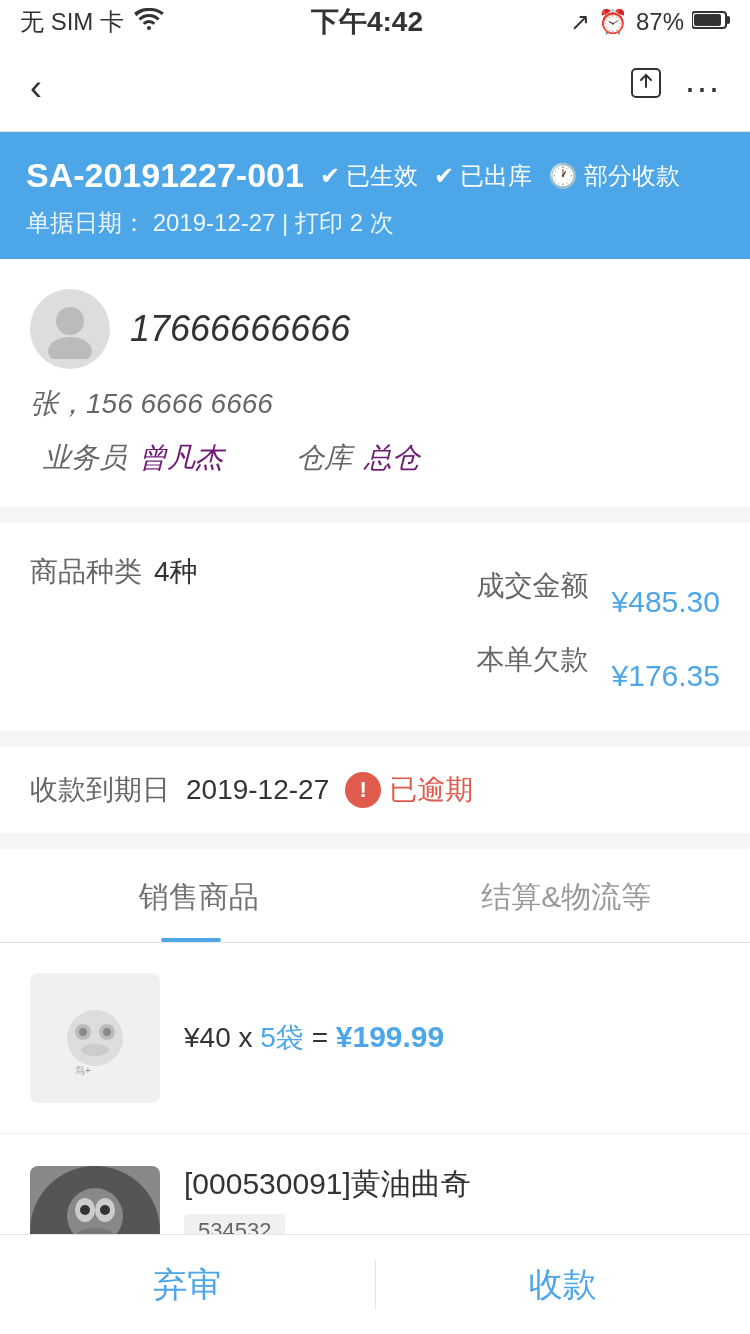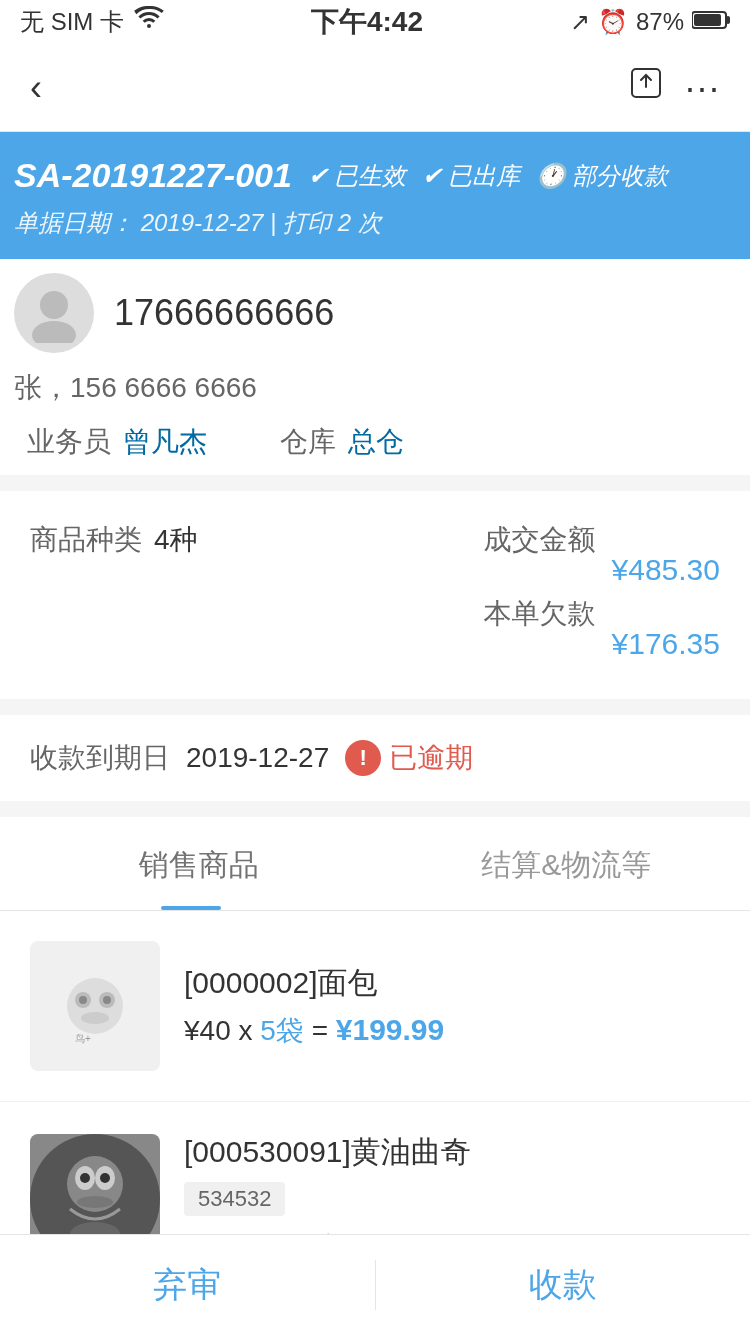--- a/index.html
+++ b/index.html
@@ -17,21 +17,21 @@
     .status-bar {
       height: 44px;
       background: #fff;
       display: flex;
       align-items: center;
       justify-content: space-between;
       padding: 0 20px;
       font-size: 24px;
       color: #333;
     }
-    .status-left { display: flex; align-items: flex-start; gap: 10px; }
+    .status-left { display: flex; align-items: center; gap: 10px; }
     .status-center { font-size: 28px; font-weight: 600; }
     .status-right { display: flex; align-items: center; gap: 8px; font-size: 24px; }
 
     
     .nav-bar {
       height: 88px;
       background: #fff;
       display: flex;
       align-items: center;
       justify-content: space-between;
@@ -39,22 +39,21 @@
       border-bottom: 1px solid #e5e5e5;
     }
     .nav-back { font-size: 36px; color: #333; cursor: pointer; }
     .nav-title { font-size: 34px; font-weight: 600; color: #333; }
     .nav-actions { display: flex; align-items: center; gap: 20px; }
     .nav-icon { font-size: 36px; color: #333; }
 
     
     .header-card {
       background: #4da6e8;
-      padding: 24px 14px 20px;
-      font-style: italic;
+      padding: 24px 26px 20px;
     }
     .header-order-row {
       display: flex;
       align-items: center;
       gap: 16px;
       margin-bottom: 12px;
     }
     .order-number {
       font-size: 34px;
       font-weight: 700;
@@ -70,22 +69,23 @@
     .status-check { color: #fff; font-size: 24px; }
     .header-date {
       font-size: 24px;
       color: #fff;
       opacity: 0.9;
     }
 
     
     .customer-section {
       background: #fff;
-      padding: 14px;
+      padding: 30px;
       margin-bottom: 16px;
+      font-style: italic;
     }
     .customer-row {
       display: flex;
       align-items: center;
       gap: 20px;
       margin-bottom: 16px;
     }
     .avatar {
       width: 80px;
       height: 80px;
@@ -98,21 +98,21 @@
     }
     .customer-name { font-size: 36px; font-weight: 500; color: #333; }
     .customer-sub { font-size: 28px; color: #666; margin-bottom: 16px; }
     .customer-meta {
       display: flex;
       align-items: center;
       gap: 60px;
     }
     .meta-item { display: flex; align-items: center; gap: 12px; }
     .meta-label { font-size: 28px; color: #666; margin-left: 13px; }
-    .meta-value { font-size: 28px; color: #0369a1; }
+    .meta-value { font-size: 28px; color: #701a75; }
 
     
     .stats-section {
       background: #fff;
       padding: 30px;
       margin-bottom: 16px;
       display: flex;
       align-items: flex-start;
       justify-content: space-between;
     }
@@ -120,22 +120,23 @@
       display: flex;
       align-items: center;
       gap: 12px;
       margin-bottom: 4px;
     }
     .stat-label { font-size: 28px; color: #666; }
     .stat-value-black { font-size: 28px; color: #333; }
     .stats-right { text-align: right; }
     .stats-right .stat-row {
       display: flex;
+      align-items: center;
       justify-content: flex-end;
-      gap: 16px;
+      gap: 23px;
       margin-bottom: 8px;
     }
     .stat-amount { font-size: 30px; color: #4da6e8; font-weight: 500; margin-top: 32px; }
 
     
     .due-section {
       background: #fff;
       padding: 24px 30px;
       margin-bottom: 16px;
       display: flex;
@@ -399,21 +400,20 @@
         <circle cx="50" cy="40" r="28" fill="#ddd"></circle>
         <circle cx="38" cy="34" r="8" fill="#bbb"></circle>
         <circle cx="62" cy="34" r="8" fill="#bbb"></circle>
         <circle cx="38" cy="34" r="4" fill="#888"></circle>
         <circle cx="62" cy="34" r="4" fill="#888"></circle>
         <ellipse cx="50" cy="52" rx="14" ry="6" fill="#ccc"></ellipse>
         <text x="30" y="76" font-size="10" fill="#999">鸟+</text>
       </svg>
     </div>
     <div class="product-info">
-      <div class="product-name">[0000002]面包</div>
       <div class="product-price-row">
         <span>¥40</span>
         <span> x </span>
         <span class="price-blue">
           <span>5</span><span>袋</span>
         </span>
         <span> = </span>
         <span class="price-total">¥199.99</span>
       </div>
     </div>

